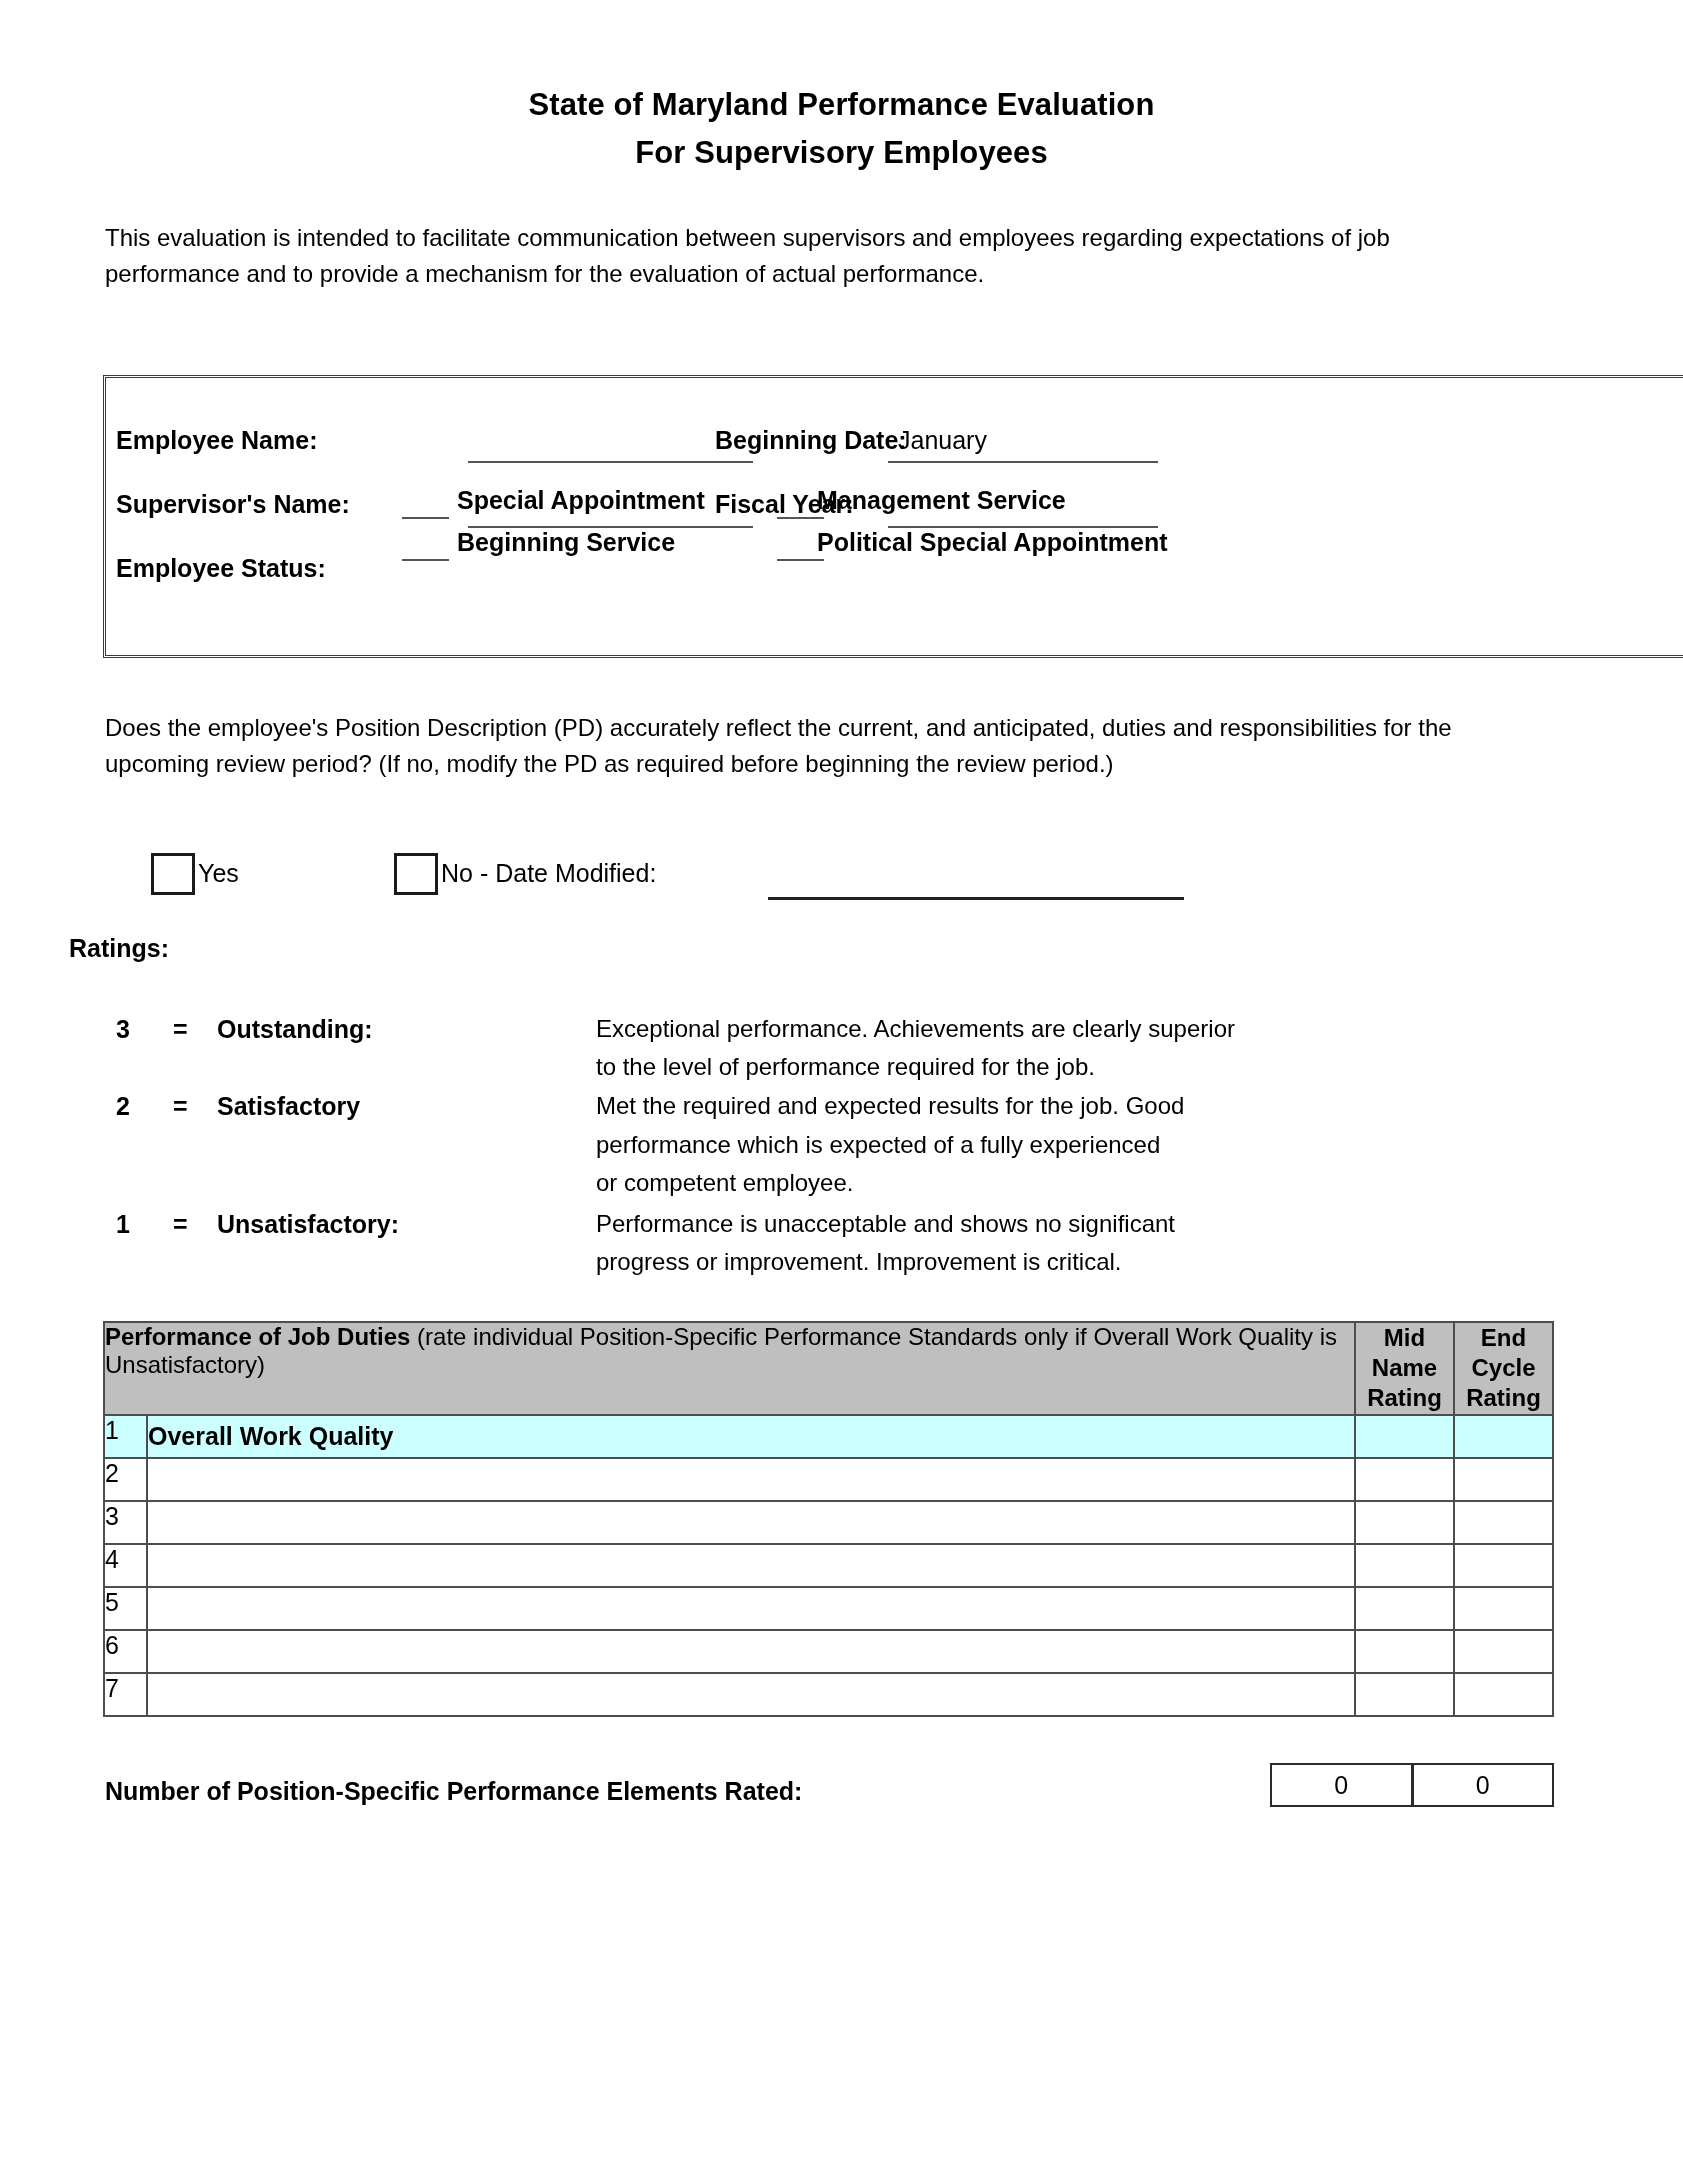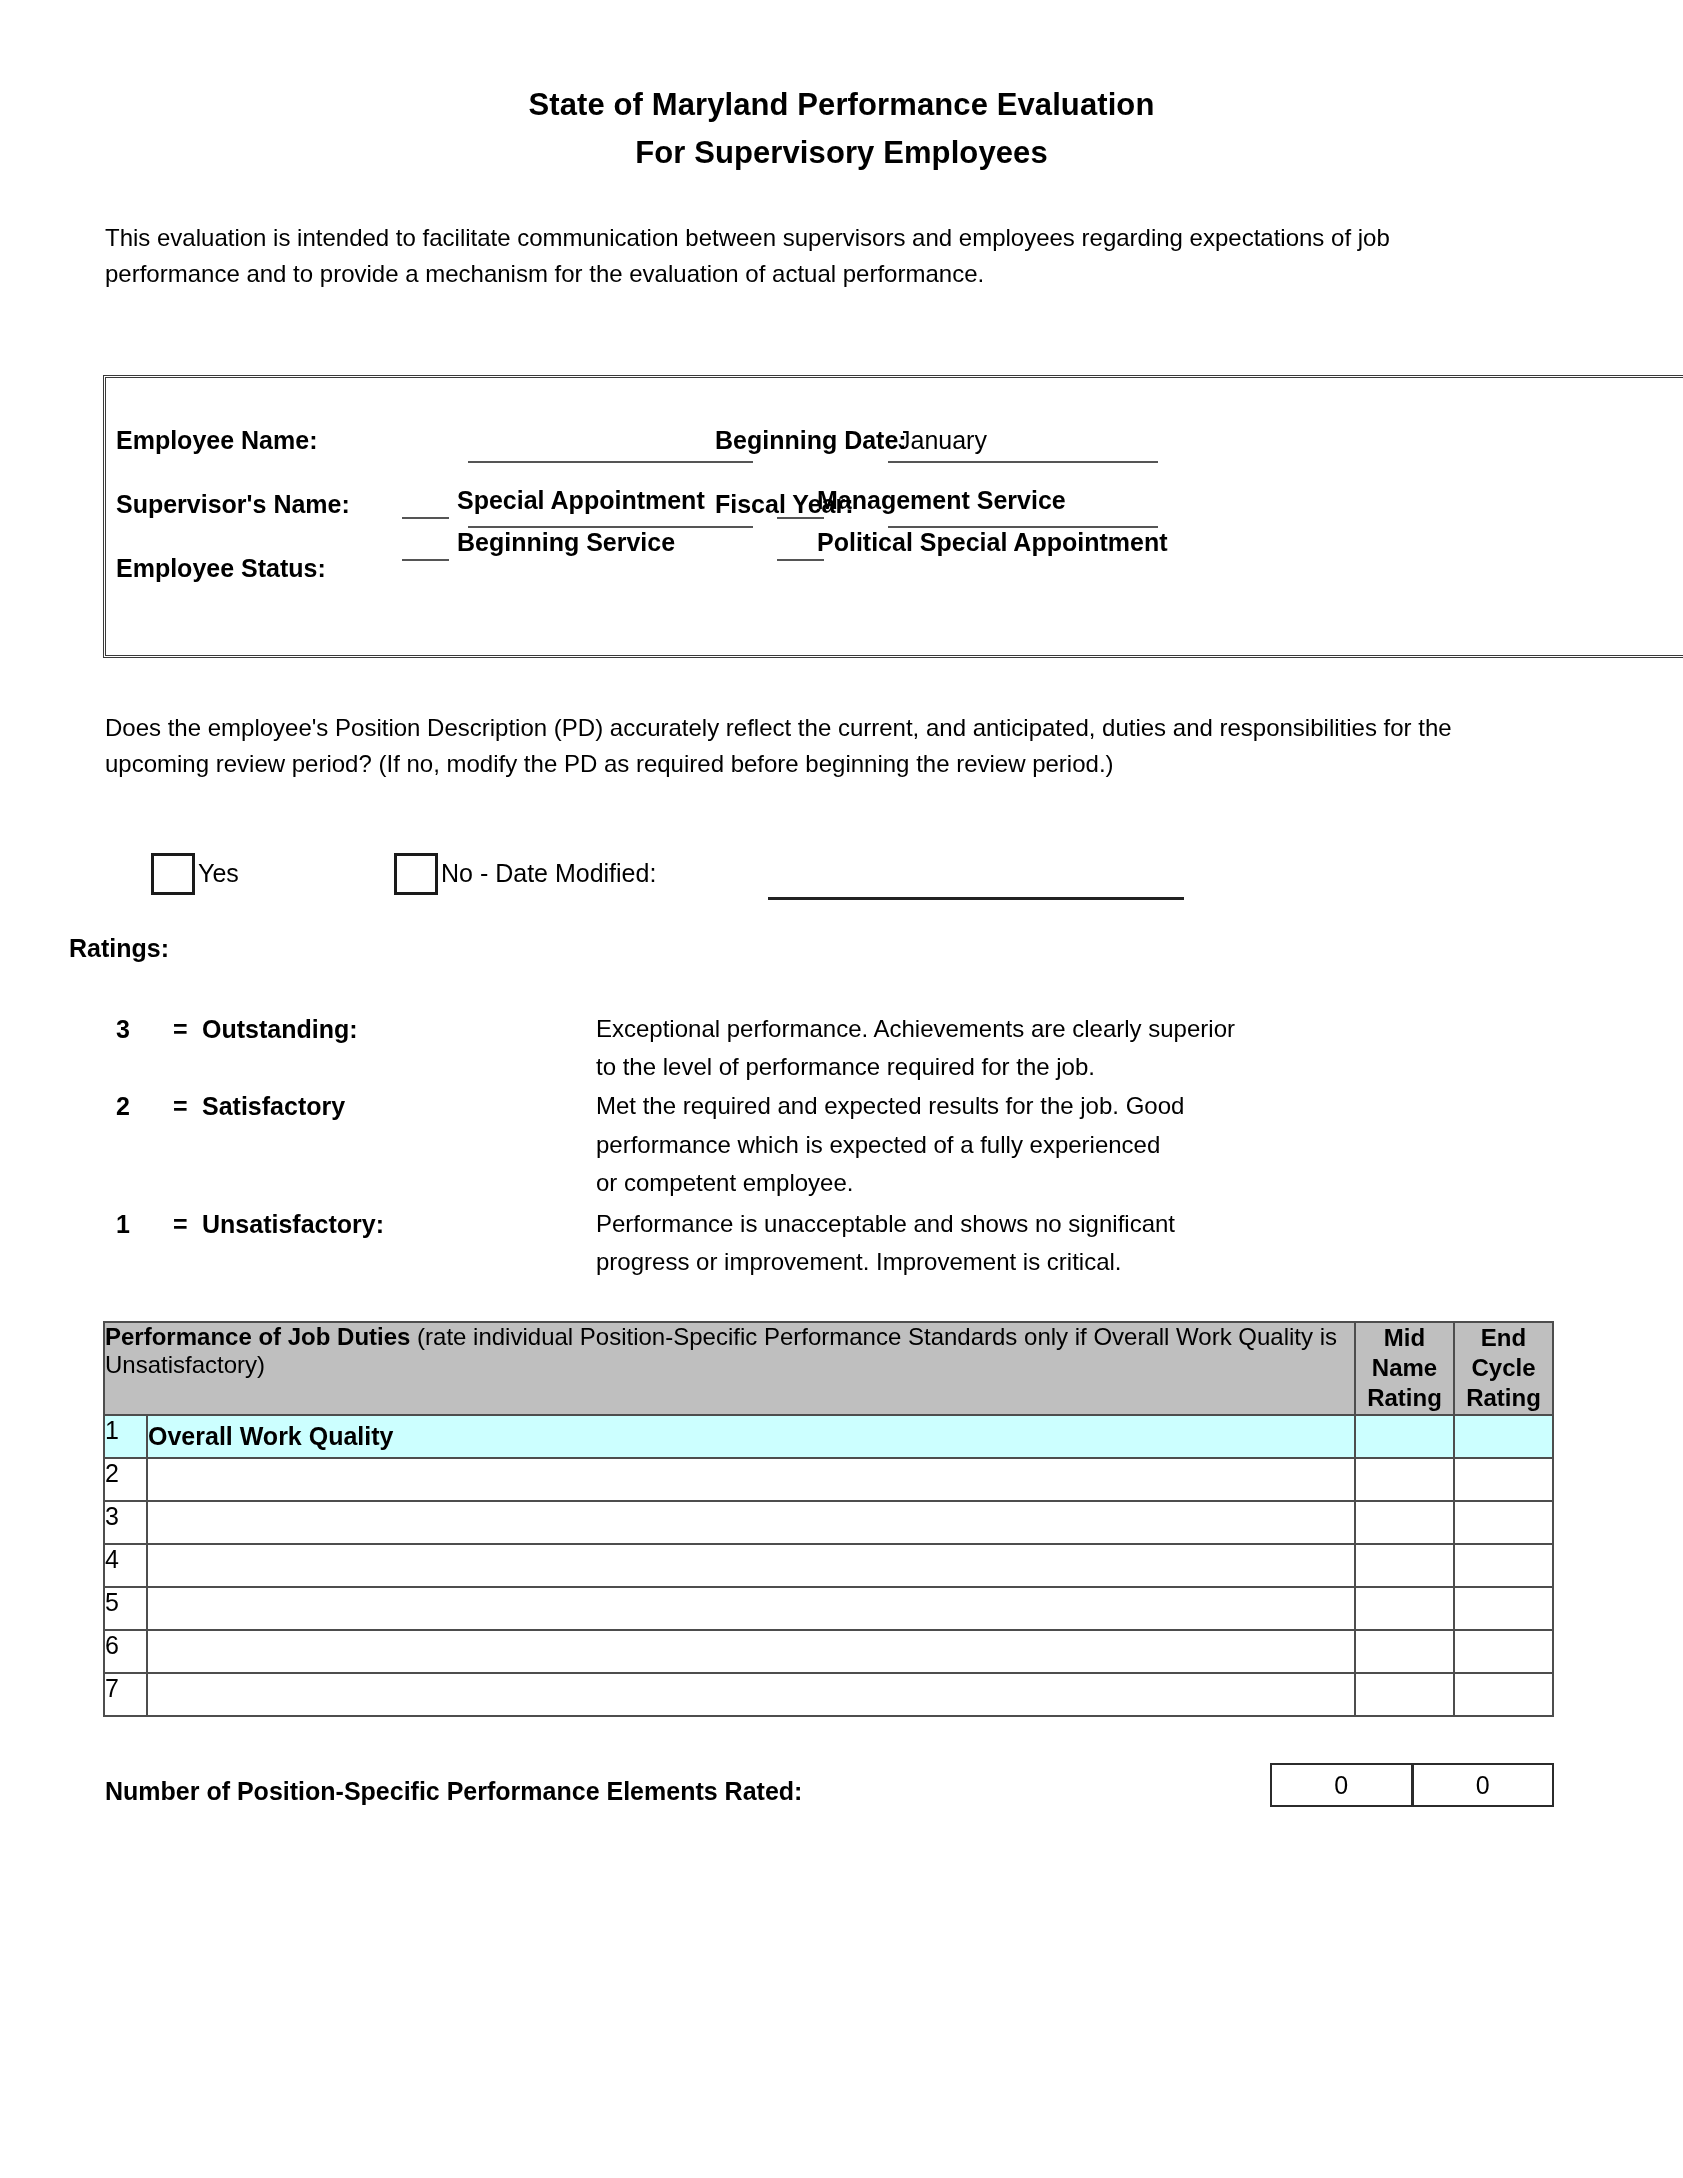--- a/index.html
+++ b/index.html
@@ -177,21 +177,21 @@
     font-weight: bold;
   }
   .r-eq {
     position: absolute;
     left: 173px;
     font-size: 25px;
     font-weight: bold;
   }
   .r-label {
     position: absolute;
-    left: 202px;
+    left: 217px;
     font-size: 25px;
     font-weight: bold;
     white-space: nowrap;
   }
   .r-desc {
     position: absolute;
     left: 596px;
     font-size: 24px;
     font-weight: normal;
     white-space: nowrap;

